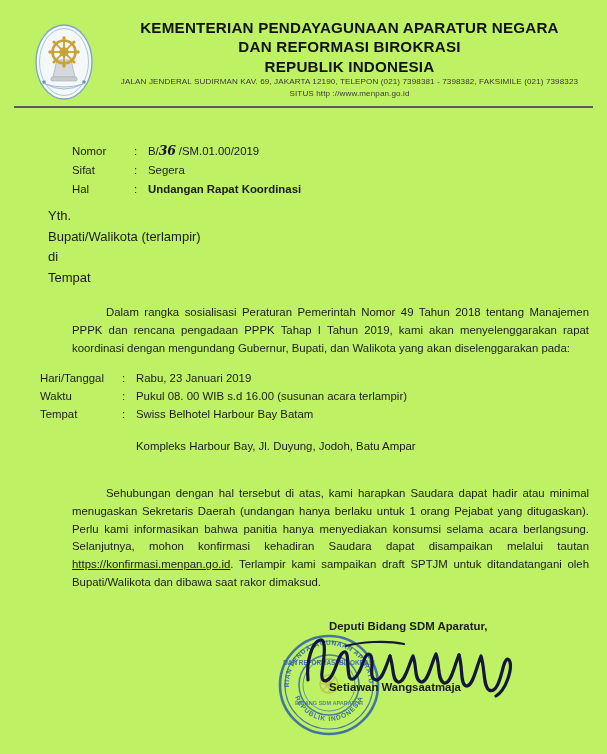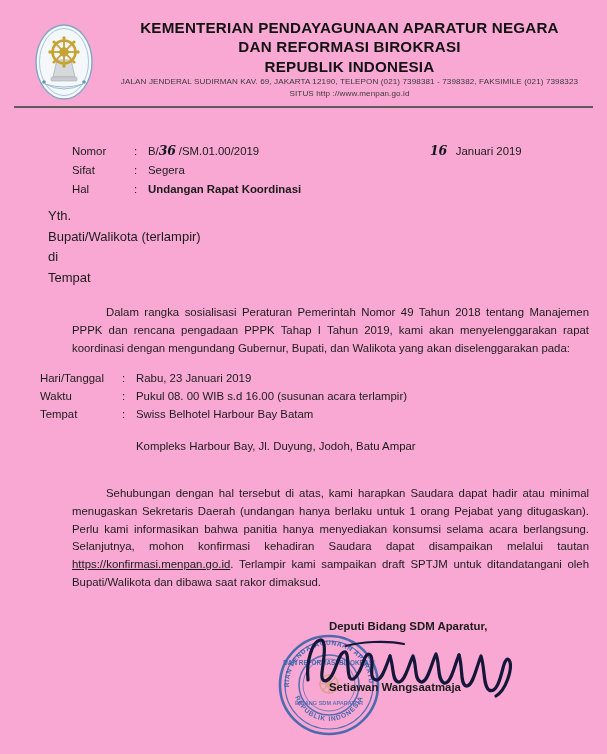--- a/index.html
+++ b/index.html
@@ -9,21 +9,21 @@
     background: #ffffff;
   }
   body {
     font-family: "Liberation Sans", sans-serif;
     color: #1b1b1b;
   }
   .page {
     position: relative;
     width: 607px;
     height: 754px;
-    background: #f9a8d4;
+    background: #bef264;
     overflow: hidden;
   }
 
   
   .kop {
     position: relative;
     padding-top: 18px;
   }
   .kop-logo {
     position: absolute;
@@ -235,23 +235,20 @@
       <span class="meta-colon">:</span>
       <span class="meta-value">Segera</span>
     </div>
 
     <div class="meta-row">
       <span class="meta-label">Hal</span>
       <span class="meta-colon">:</span>
       <span class="meta-value bold">Undangan Rapat Koordinasi</span>
     </div>
 
-    <div class="meta-date">
-      <span class="hand">16</span><span>Januari 2019</span>
-    </div>
   </div>
 
   <div class="addressee">
     <div>Yth.</div>
     <div class="strong">Bupati/Walikota (terlampir)</div>
     <div>di</div>
     <div>Tempat</div>
   </div>
 
   <div class="body-block">

